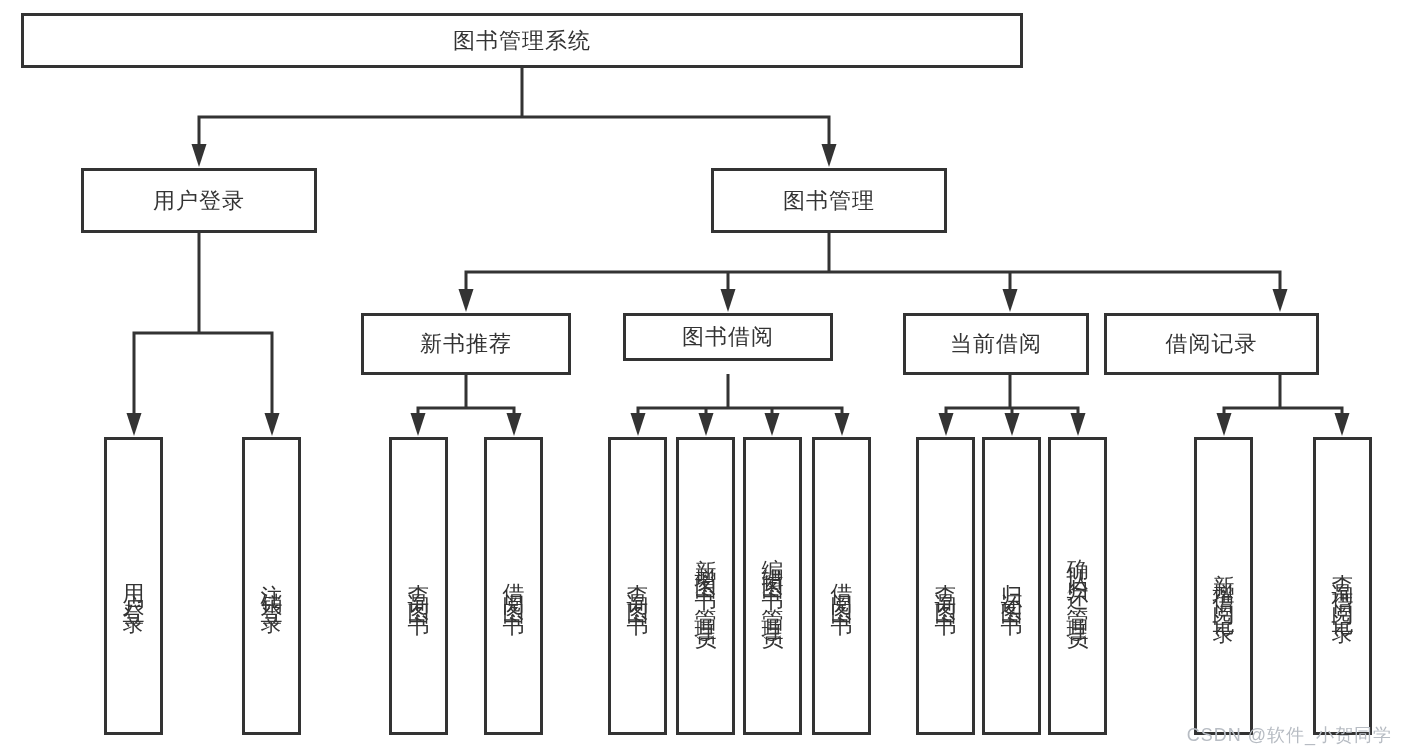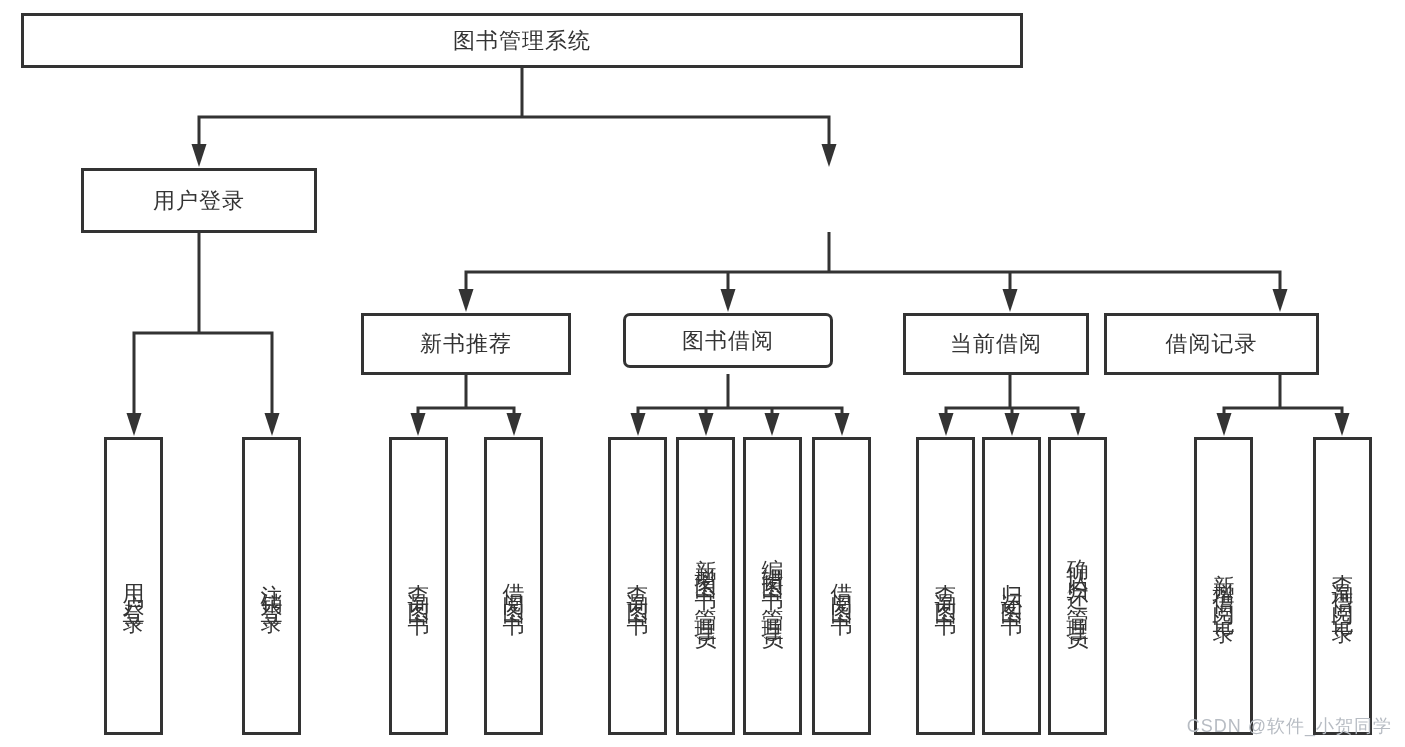--- a/index.html
+++ b/index.html
@@ -46,31 +46,31 @@
     writing-mode:vertical-rl;
     text-orientation:mixed;
     font-size:22px;
     letter-spacing:10px;
     line-height:1.1;
     color:#333333;
   }
   .watermark {
     position:absolute;
     right:13px;
-    bottom:9px;
+    bottom:0;
     font-size:18px;
     color:#b7bcc3;
     letter-spacing:1px;
   }
   
   .pos-root   { left:21px;  top:13px;  width:1002px; height:55px; }
   .pos-login  { left:81px;  top:168px; width:236px;  height:65px; }
   .pos-mgmt   { left:711px; top:168px; width:236px;  height:65px; }
   .pos-rec    { left:361px; top:313px; width:210px;  height:62px; }
-  .pos-bor    { left:623px; top:313px; width:210px;  height:55px;border-radius:7px; }
+  .pos-bor    { left:623px; top:313px; width:210px;  height:48px; }
   .pos-cur    { left:903px; top:313px; width:186px;  height:62px; }
   .pos-recd   { left:1104px;top:313px; width:215px;  height:62px; }
 
   .pos-l-user0 { left:104px; }
   .pos-l-user1 { left:242px; }
   .pos-l-rec0  { left:389px; }
   .pos-l-rec1  { left:484px; }
   .pos-l-bor0  { left:608px; }
   .pos-l-bor1  { left:676px; }
   .pos-l-bor2  { left:743px; }
@@ -122,20 +122,23 @@
     <polygon points="1334.5,413 1349.5,413 1342,436" fill="#333333"></polygon>
   </svg>
 
   <div class="node pos-root">
     <span>图书管理系统</span>
   </div>
 
   <div class="node pos-login">
     <span>用户登录</span>
   </div>
+  <div class="node pos-mgmt">
+    <span>图书管理</span>
+  </div>
 
   <div class="node pos-rec">
     <span>新书推荐</span>
   </div>
   <div class="node pos-bor">
     <span>图书借阅</span>
   </div>
   <div class="node pos-cur">
     <span>当前借阅</span>
   </div>

